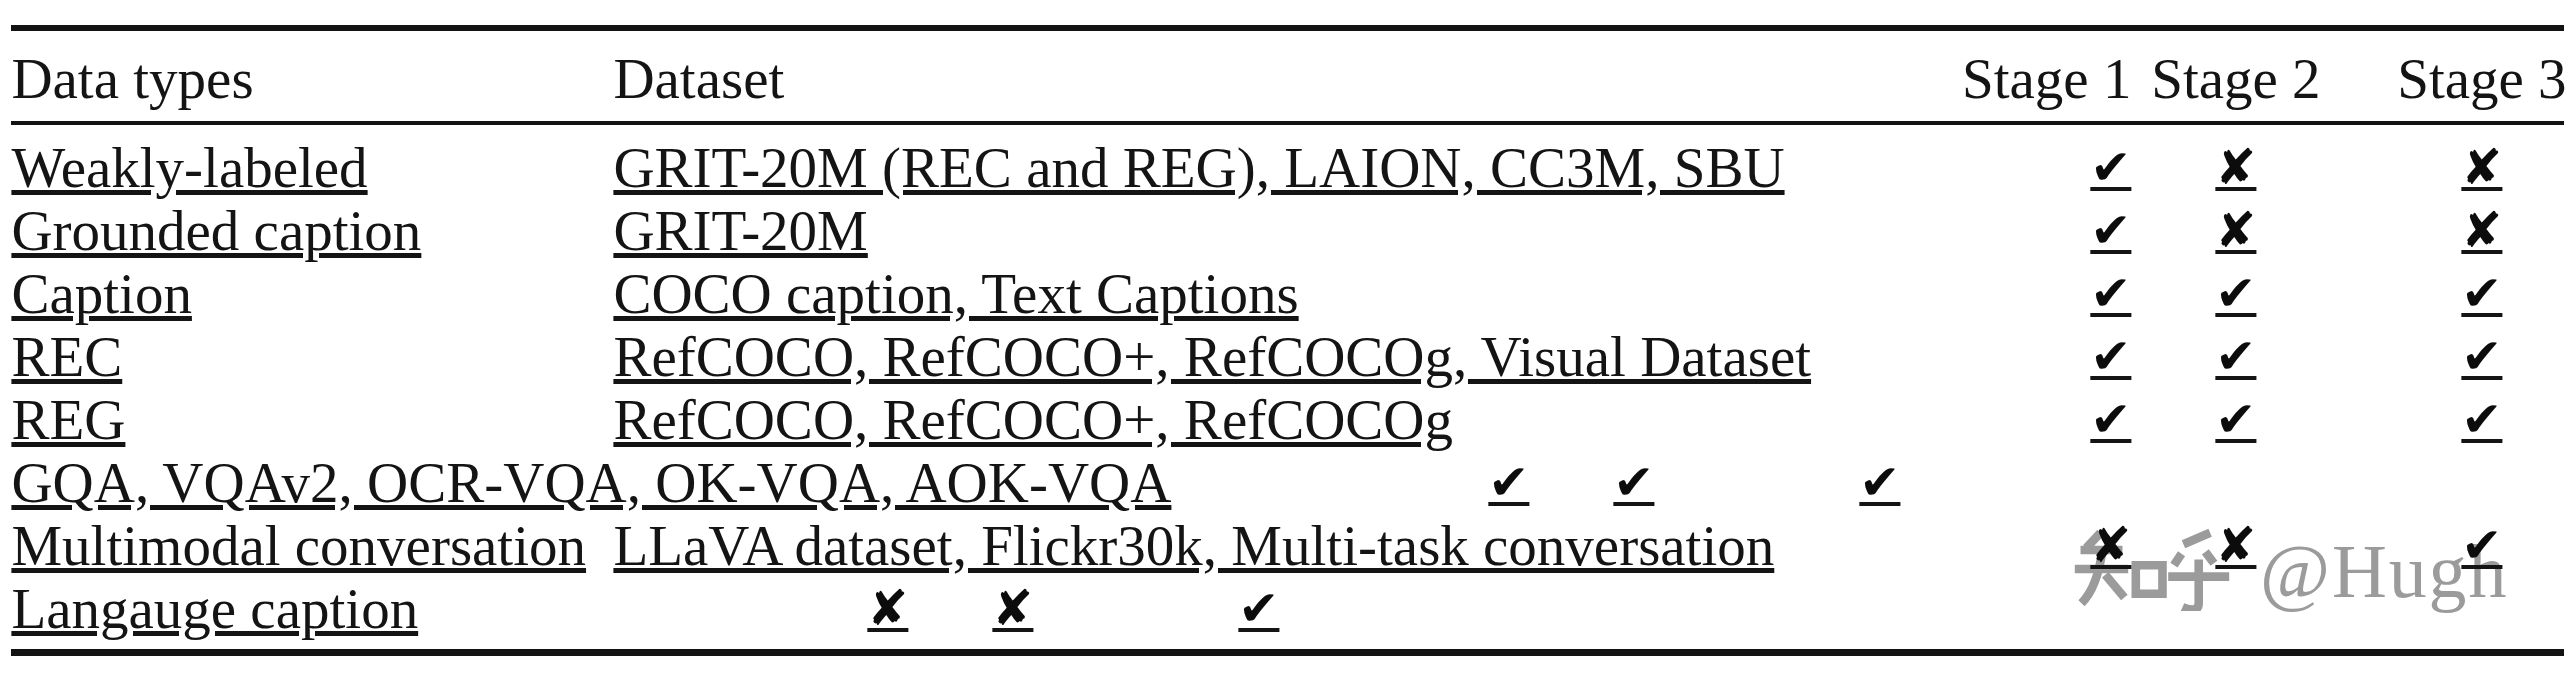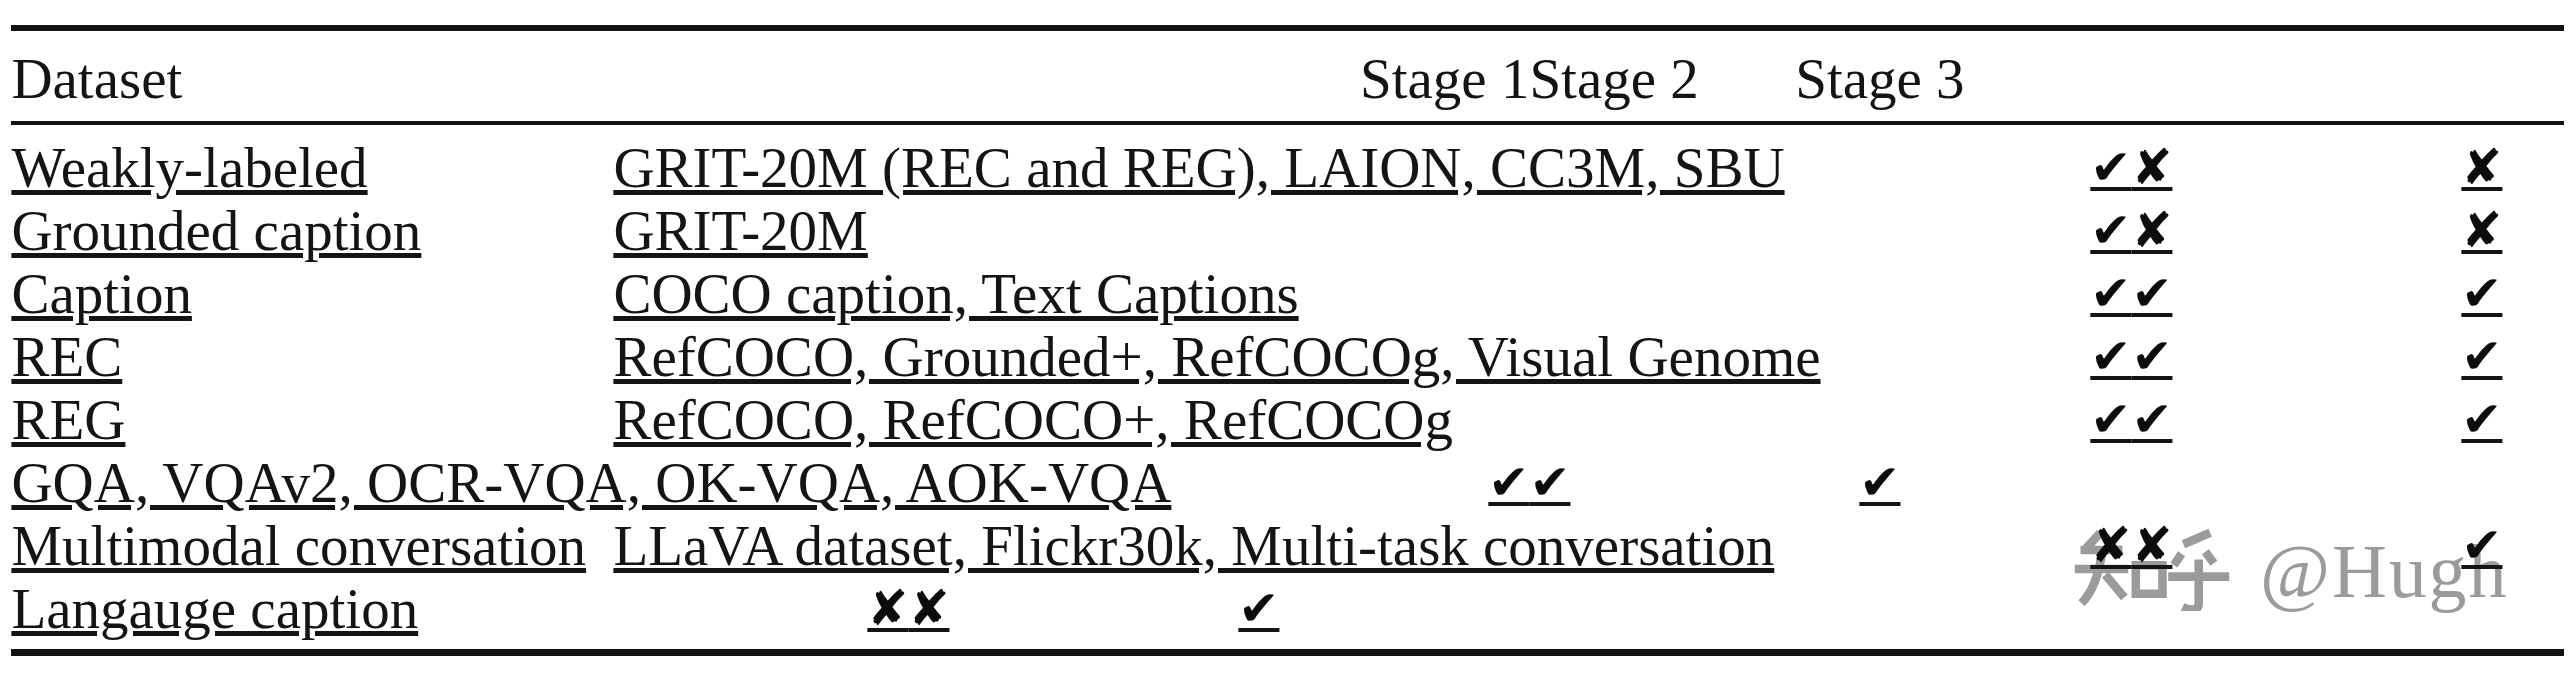--- a/index.html
+++ b/index.html
@@ -42,21 +42,21 @@
   .cell {
     flex: none;
     white-space: nowrap;
     overflow: visible;
     font-size: 57px;
     line-height: 1;
   }
   .c1 { width: 602px;  padding-left: 0; }
   .c2 { width: 1223px; }
   .c3 { width: 295px; text-align: right; }
-  .c4 { width: 209px; text-align: left; }
+  .c4 { width: 209px; text-align: center; }
   .c5 { width: 219px; text-align: center; position: relative; left: 32px; }
 
   .mark {
     font-family: "DejaVu Sans", sans-serif;
     font-weight: 700;
     font-size: 49px;
     color: #0c0c0c;
   }
 
   
@@ -82,20 +82,21 @@
 </style>
 </head>
 <body>
 
 <div class="canvas">
 
   <div class="paper-table">
     <div class="rule top"></div>
 
     <div class="thead">
+      <div class="cell c1">Data types</div>
       <div class="cell c2">Dataset</div>
       <div class="cell c3">Stage 1</div>
       <div class="cell c4">Stage 2</div>
       <div class="cell c5">Stage 3</div>
     </div>
 
     <div class="rule mid"></div>
 
     <div class="tbody">
 
@@ -118,21 +119,21 @@
       <div class="trow">
         <div class="cell c1">Caption</div>
         <div class="cell c2">COCO caption, Text Captions</div>
         <div class="cell c3 mark">✔</div>
         <div class="cell c4 mark">✔</div>
         <div class="cell c5 mark">✔</div>
       </div>
 
       <div class="trow">
         <div class="cell c1">REC</div>
-        <div class="cell c2">RefCOCO, Grounded+, RefCOCOg, Visual Genome</div>
+        <div class="cell c2">RefCOCO, RefCOCO+, RefCOCOg, Visual Dataset</div>
         <div class="cell c3 mark">✔</div>
         <div class="cell c4 mark">✔</div>
         <div class="cell c5 mark">✔</div>
       </div>
 
       <div class="trow">
         <div class="cell c1">REG</div>
         <div class="cell c2">RefCOCO, RefCOCO+, RefCOCOg</div>
         <div class="cell c3 mark">✔</div>
         <div class="cell c4 mark">✔</div>

